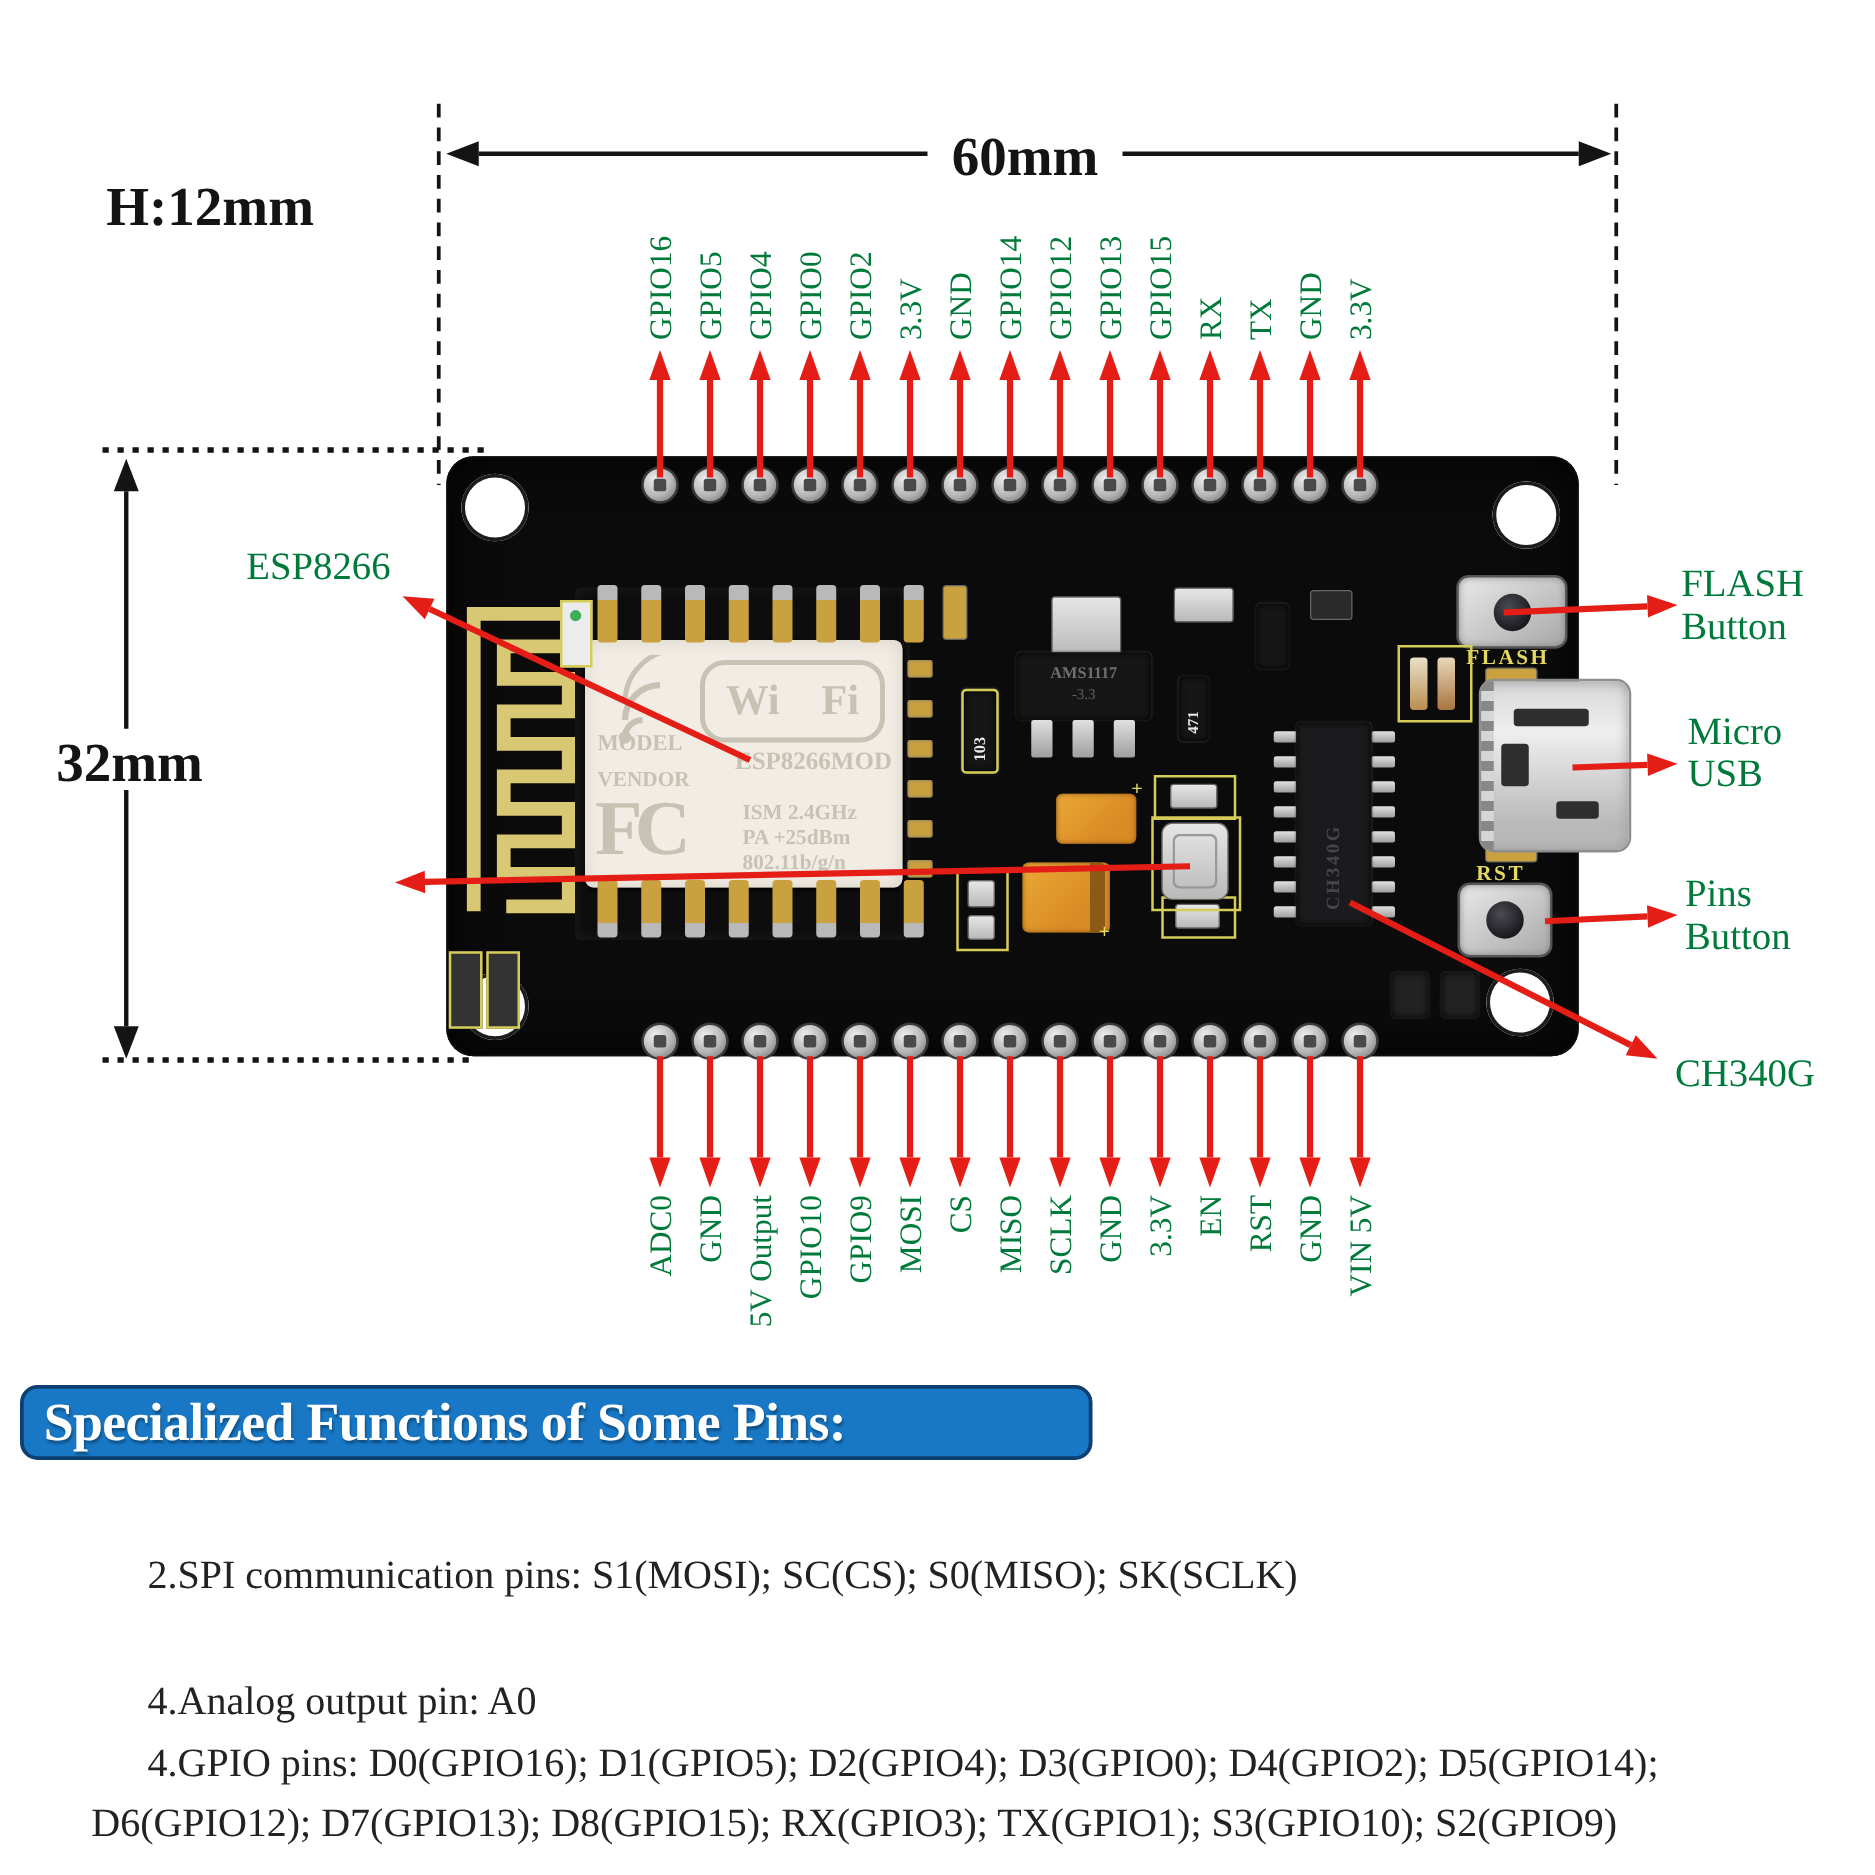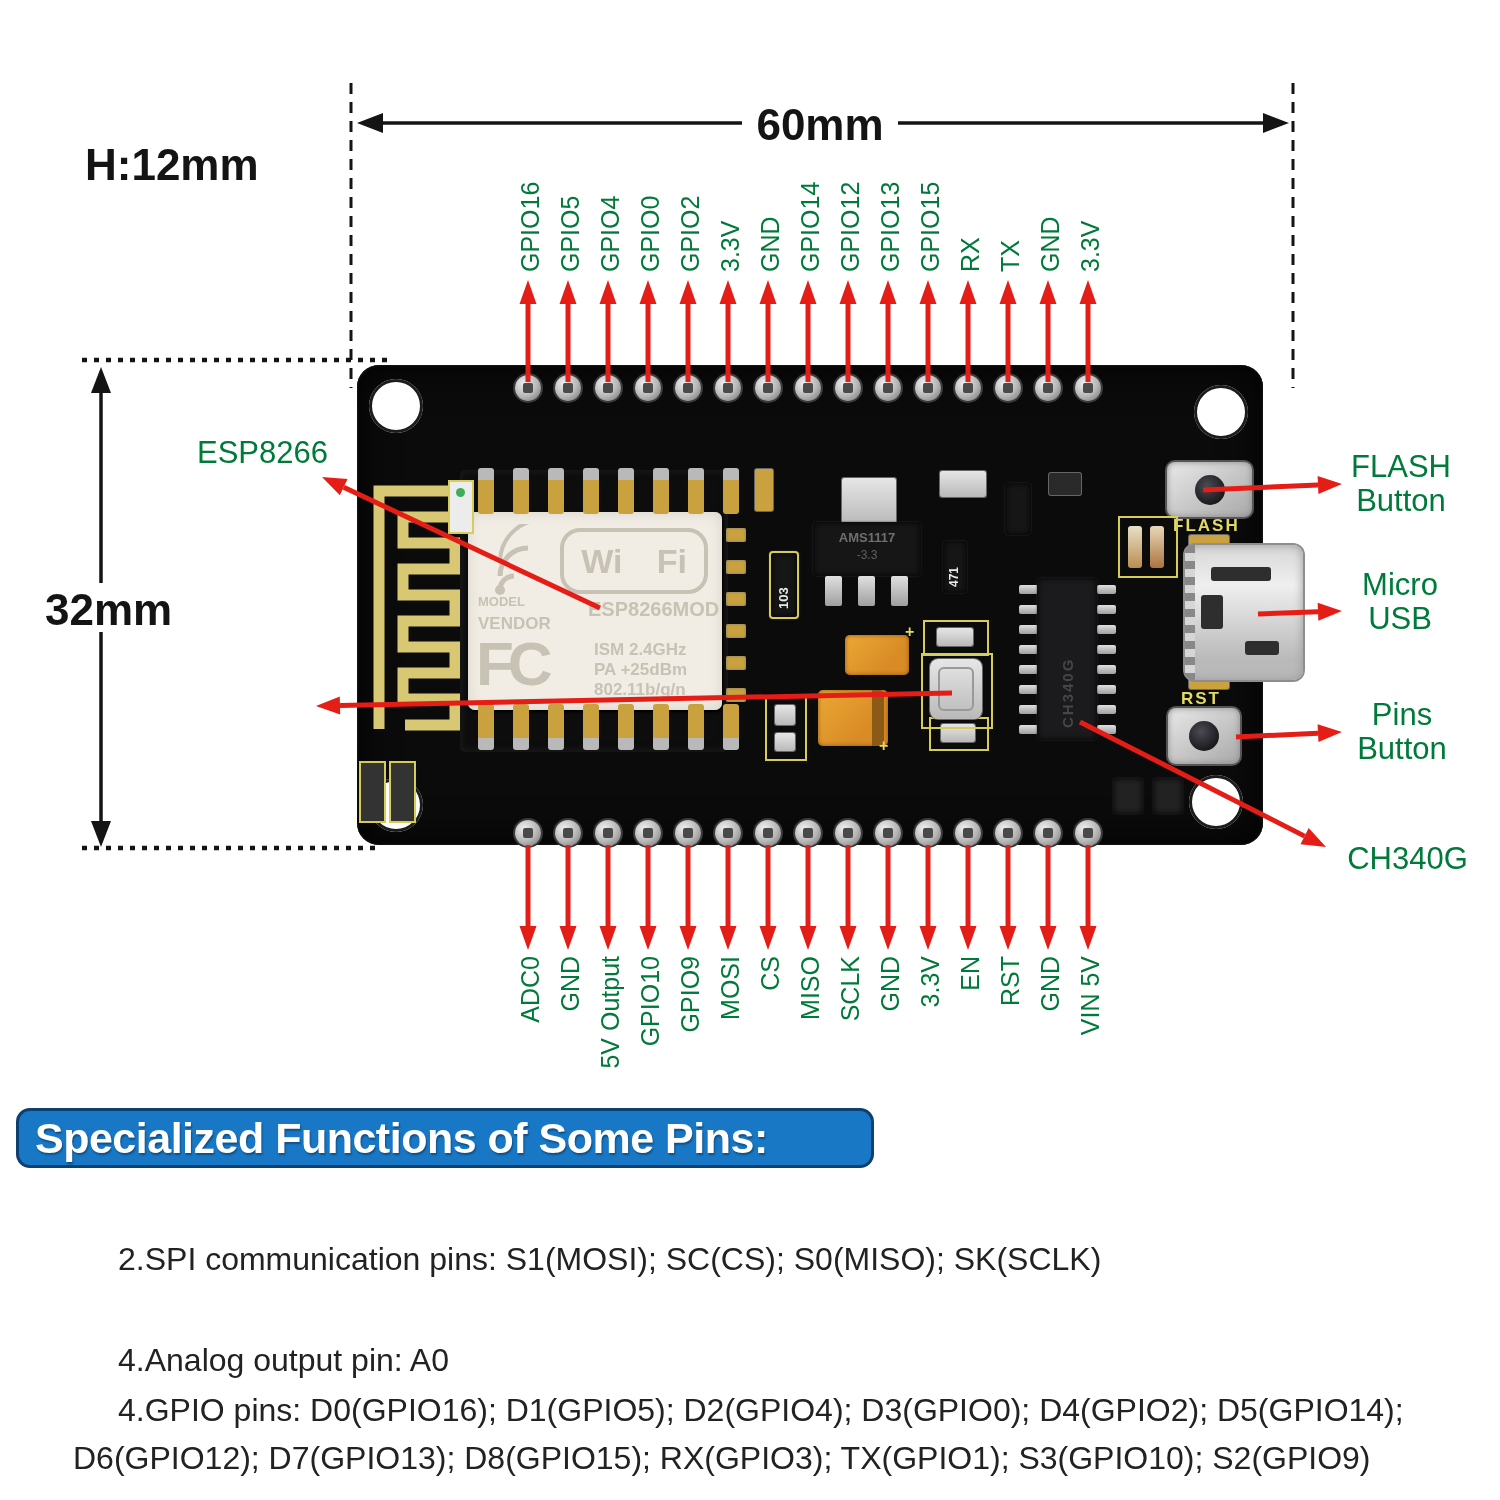--- a/index.html
+++ b/index.html
@@ -1,22 +1,22 @@
 <!DOCTYPE html>
 <html><head>
 <meta charset="utf-8">
 <style>
   html,body{margin:0;padding:0;background:#fff;}
   #stage{position:relative;width:1500px;height:1500px;background:#ffffff;overflow:hidden;
-         font-family:Liberation Sans, sans-serif;}
+         font-family:Liberation Serif, serif;}
   .abs{position:absolute;}
   
   .dim{position:absolute;font-weight:bold;color:#141414;font-size:44px;letter-spacing:0;}
   
-  .callout{position:absolute;color:#007a3a;font-size:31px;line-height:34px;text-align:center;white-space:nowrap;}
+  .callout{position:absolute;color:#007a3a;font-size:31px;line-height:34px;text-align:left;white-space:nowrap;}
   
   .vlab{position:absolute;white-space:nowrap;transform-origin:0 0;transform:rotate(-90deg);
         font-size:25px;line-height:28px;color:#007a3a;}
   .vlab.down{transform:rotate(-90deg) translateX(-100%);}
   .silk{position:absolute;white-space:nowrap;transform-origin:0 0;transform:rotate(-90deg);
         font-size:24px;line-height:26px;font-weight:bold;color:#e3da5f;letter-spacing:1px;}
   
   #pcb{position:absolute;left:357px;top:365px;width:906px;height:480px;background:#0b0b0c;
        border-radius:22px;box-shadow:inset 0 0 40px #000, inset 0 0 2px 1px #2a2a2a;z-index:1;}
   .hole{position:absolute;width:54px;height:54px;border-radius:50%;background:#fff;box-shadow:0 0 0 3px #1c1c1c inset;}
@@ -81,21 +81,21 @@
           <path d="M22,66 A14,14 0 0 1 36,52"></path>
           <path d="M22,52 A28,28 0 0 1 50,24"></path>
           <path d="M22,38 A42,42 0 0 1 64,-4" stroke-width="4"></path>
         </g>
         <circle cx="22" cy="66" r="5" fill="#c8c2b4"></circle>
       </svg>
       <div id="wifibadge">
         <span>Wi</span>
           <span>Fi</span>
       </div>
-      <div class="sh-t" style="left:10px;top:82px;font-size:13px;text-align:right;">MODEL</div>
+      <div class="sh-t" style="left:10px;top:72px;font-size:18px;text-align:right;">MODEL</div>
       <div class="sh-t" style="left:10px;top:102px;font-size:17px;">VENDOR</div>
       <div class="sh-t" style="left:120px;top:86px;font-size:20px;">ESP8266MOD</div>
       <div class="sh-t" style="left:8px;top:116px;font-size:62px;letter-spacing:-6px;">FC</div>
       <div class="sh-t" style="left:126px;top:128px;font-size:17px;">ISM 2.4GHz</div>
       <div class="sh-t" style="left:126px;top:148px;font-size:17px;">PA  +25dBm</div>
       <div class="sh-t" style="left:126px;top:168px;font-size:17px;">802.11b/g/n</div>
     </div>
 
     <div class="smd" style="left:485px;top:113px;width:54px;height:46px;"></div>
     <div class="chip" style="left:456px;top:157px;width:108px;height:54px;">

